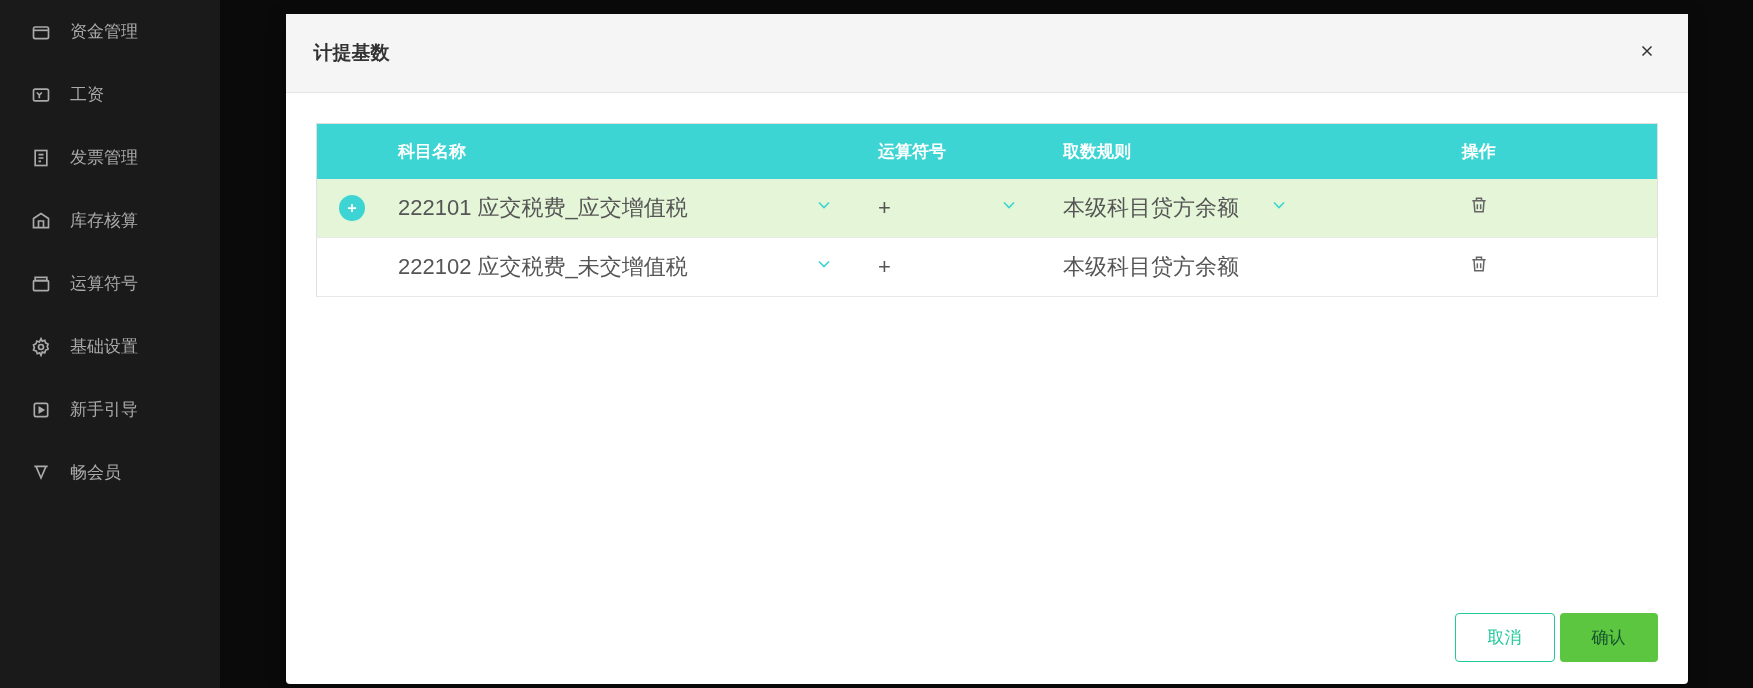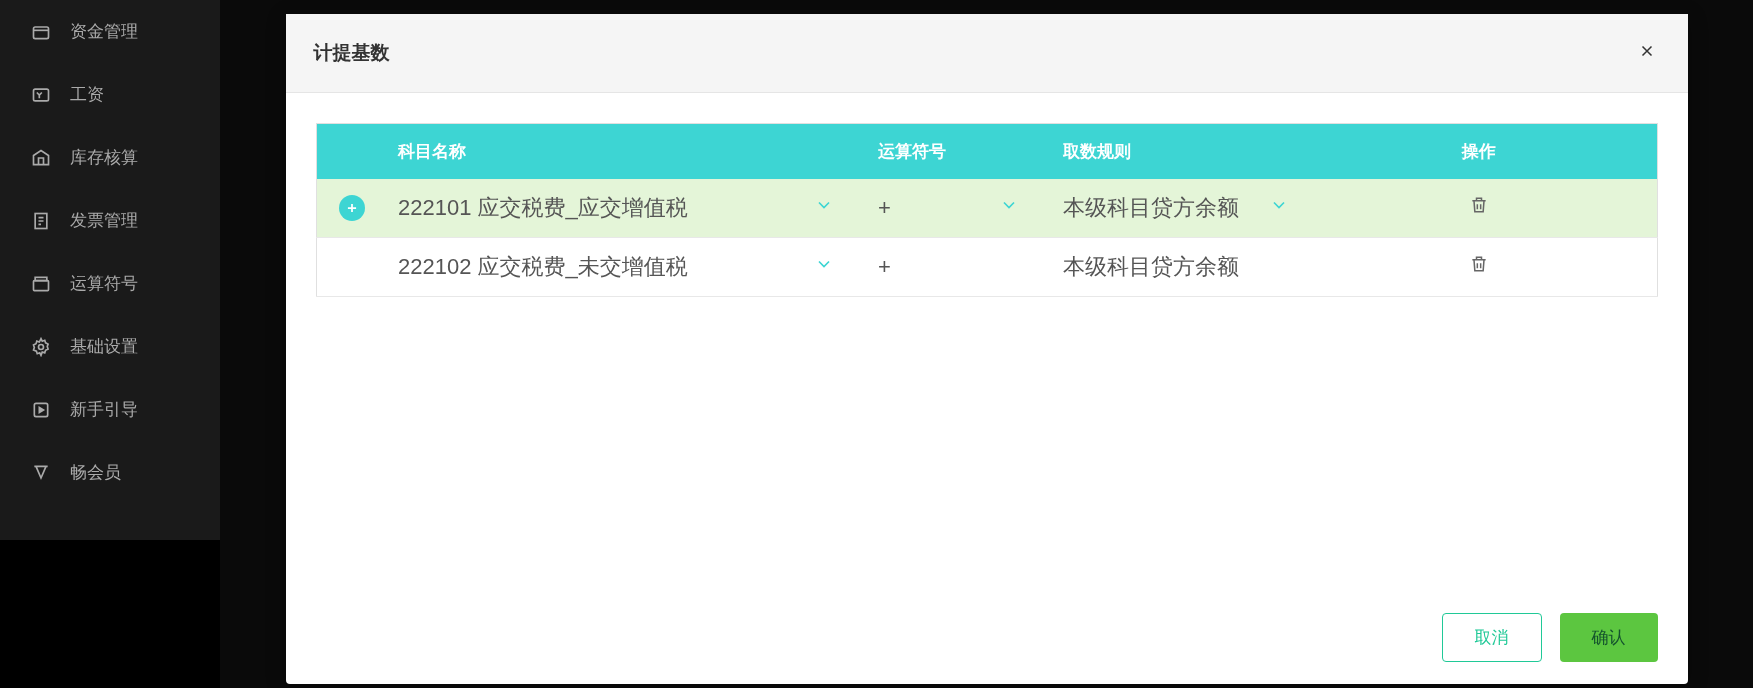--- a/index.html
+++ b/index.html
@@ -15,21 +15,21 @@
       overflow: hidden;
       position: relative;
     }
     
     
     .sidebar {
       position: absolute;
       left: 0;
       top: 0;
       width: 220px;
-      height: 540px;
+      height: 688px;
       background: #1a1a1a;
       color: #888;
       padding-top: 0;
     }
     .sidebar-item {
       display: flex;
       align-items: center;
       padding: 20px 30px;
       font-size: 17px;
       cursor: pointer;
@@ -189,21 +189,21 @@
     
     .center-cell {
       text-align: center;
     }
     
     
     .modal-footer {
       padding: 18px 30px 22px 30px;
       display: flex;
       justify-content: flex-end;
-      gap: 18px;
+      gap: 5px;
     }
     .btn {
       padding: 12px 32px;
       font-size: 17px;
       border-radius: 4px;
       cursor: pointer;
       border: none;
     }
     .btn-cancel {
       background: #fff;
@@ -243,34 +243,34 @@
       <svg width="20" height="20" viewBox="0 0 24 24" fill="none" stroke="currentColor" stroke-width="2">
           <rect x="3" y="5" width="18" height="14" rx="2"></rect>
           <path d="M7 9l3 3 3-3M10 12v4"></path>
         </svg>
     </span>
     <span>工资</span>
   </div>
   <div class="sidebar-item">
     <span class="sidebar-icon">
       <svg width="20" height="20" viewBox="0 0 24 24" fill="none" stroke="currentColor" stroke-width="2">
+          <rect x="5" y="3" width="14" height="18"></rect>
+          <path d="M9 8h6M9 12h6M9 16h3"></path>
+        </svg>
+    </span>
+    <span>发票管理</span>
+  </div>
+  <div class="sidebar-item">
+    <span class="sidebar-icon">
+      <svg width="20" height="20" viewBox="0 0 24 24" fill="none" stroke="currentColor" stroke-width="2">
           <path d="M3 9l9-6 9 6v11H3z"></path>
           <path d="M9 20v-8h6v8"></path>
         </svg>
     </span>
     <span>库存核算</span>
-  </div>
-  <div class="sidebar-item">
-    <span class="sidebar-icon">
-      <svg width="20" height="20" viewBox="0 0 24 24" fill="none" stroke="currentColor" stroke-width="2">
-          <rect x="5" y="3" width="14" height="18"></rect>
-          <path d="M9 8h6M9 12h6M9 16h3"></path>
-        </svg>
-    </span>
-    <span>发票管理</span>
   </div>
   <div class="sidebar-item">
     <span class="sidebar-icon">
       <svg width="20" height="20" viewBox="0 0 24 24" fill="none" stroke="currentColor" stroke-width="2">
           <rect x="3" y="8" width="18" height="12" rx="1"></rect>
           <rect x="5" y="4" width="14" height="4"></rect>
         </svg>
     </span>
     <span>运算符号</span>
   </div>

